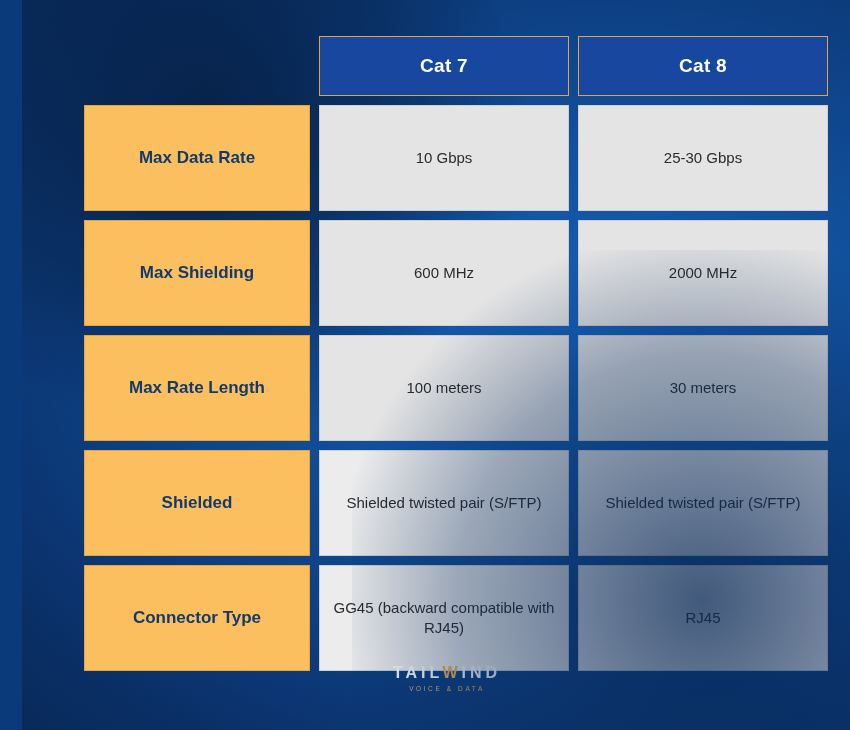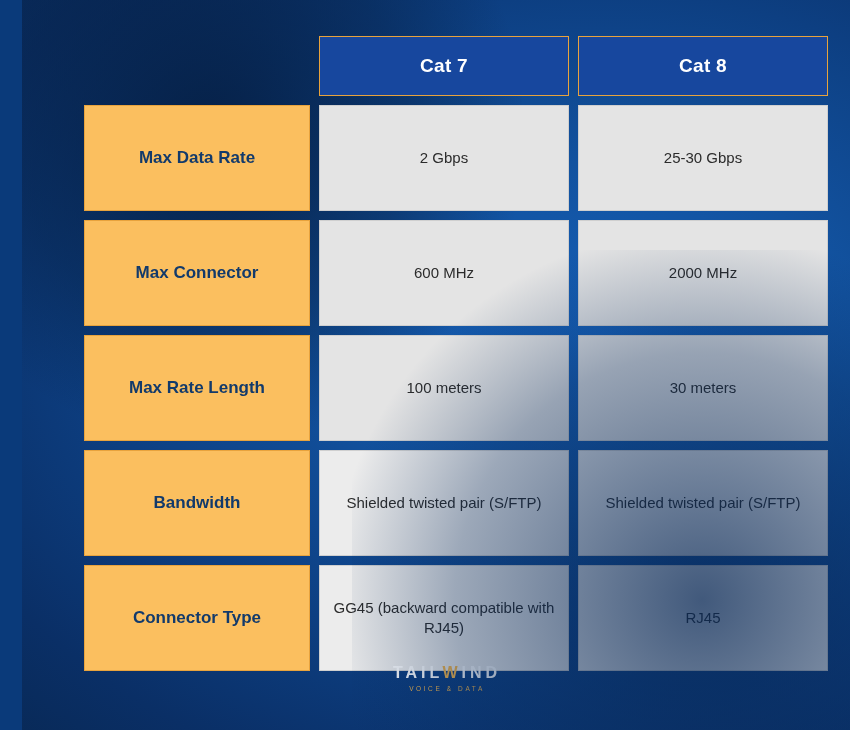--- a/index.html
+++ b/index.html
@@ -141,35 +141,35 @@
       <thead>
         <tr>
           <th class="corner-cell"></th>
           <th class="head-cell">Cat 7</th>
           <th class="head-cell">Cat 8</th>
         </tr>
       </thead>
       <tbody>
         <tr>
           <th class="row-label">Max Data Rate</th>
-          <td class="data-cell">2 Gbps</td>
+          <td class="data-cell">10 Gbps</td>
           <td class="data-cell">25-30 Gbps</td>
         </tr>
         <tr>
-          <th class="row-label">Max Connector</th>
+          <th class="row-label">Max Shielding</th>
           <td class="data-cell">600 MHz</td>
           <td class="data-cell">2000 MHz</td>
         </tr>
         <tr>
           <th class="row-label">Max Rate Length</th>
           <td class="data-cell">100 meters</td>
           <td class="data-cell">30 meters</td>
         </tr>
         <tr>
-          <th class="row-label">Bandwidth</th>
+          <th class="row-label">Shielded</th>
           <td class="data-cell light">Shielded twisted pair (S/FTP)</td>
           <td class="data-cell light">Shielded twisted pair (S/FTP)</td>
         </tr>
         <tr>
           <th class="row-label">Connector Type</th>
           <td class="data-cell light">GG45 (backward compatible with RJ45)</td>
           <td class="data-cell light">RJ45</td>
         </tr>
       </tbody>
     </table>

